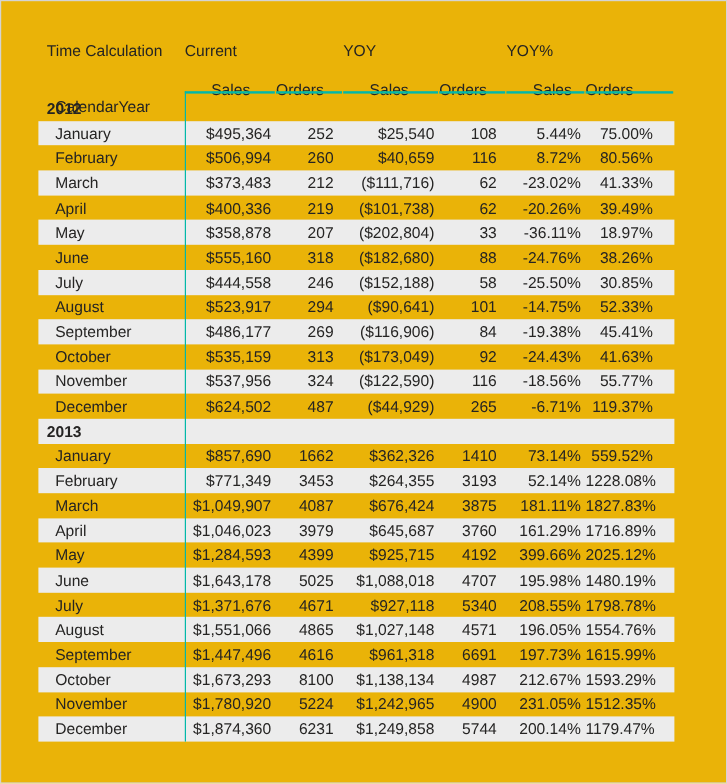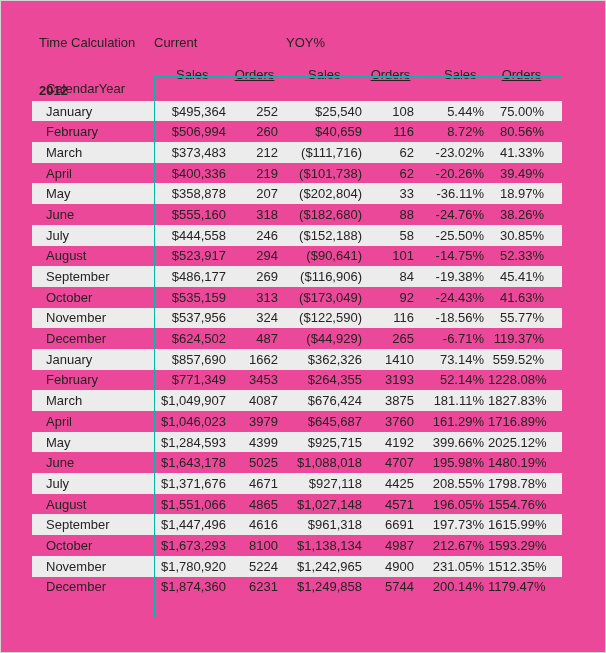--- a/index.html
+++ b/index.html
@@ -2,33 +2,33 @@
 <html style="--accent: #01b8aa; --stripe: #ececec; --text: #252423; --border: #d4d4d4;"><head>
 <meta charset="utf-8">
 <style>
   * { margin:0; padding:0; box-sizing:border-box; }
   html,body { background:#ffffff; }
   body { font-family:"Liberation Sans","DejaVu Sans",sans-serif; }
 
   .canvas {
     position:relative;
     width:606px; height:653px;
-    background:#ec4899;
+    background:#eab308;
     border:1px solid var(--border,#d4d4d4);
     overflow:hidden;
   }
   .tbl { position:absolute; left:31px; top:30px; width:530px; color:var(--text,#252423); font-size:13px; }
 
   .hrow1 { display:grid; grid-template-columns:122px 132px 136px 140px; height:22px; align-items:center; }
   .hrow2 { display:grid; grid-template-columns:122px 76px 56px 80px 56px 66px 74px; height:22px; align-items:center; }
   .corner1 { padding-left:7px; }
   .corner2 { padding-left:14px;margin-top:28px; }
   .grp { text-align:left; }
   .sub-sales  { text-align:left;  padding-left:6px;margin-left:16px; }
-  .sub-orders { text-align:center; padding-right:7px;text-decoration:underline; }
+  .sub-orders { text-align:left; padding-right:7px; }
 
   .uline { display:grid; grid-template-columns:122px 76px 56px 80px 56px 66px 74px; height:5px; }
   .useg { height:2px; margin-top:1px; background:var(--accent,#01b8aa); width:calc(100% - 1px); }
 
   .body { position:relative; }
   .brow { display:grid; grid-template-columns:122px 76px 56px 80px 56px 66px 74px; height:20.7px; align-items:center; }
   .brow:nth-child(even) { background:var(--stripe,#ececec); }
   .lab  { white-space:nowrap; overflow:hidden; }
   .mlab { padding-left:14px; }
   .ylab { padding-left:7px; font-weight:bold; }
@@ -44,20 +44,21 @@
 </style>
 </head>
 <body>
 
 <div class="canvas">
   <div class="tbl">
 
     <div class="hrow1">
       <div class="corner1">Time Calculation</div>
       <div class="grp">Current</div>
+      <div class="grp">YOY</div>
       <div class="grp">YOY%</div>
     </div>
 
     <div class="hrow2">
       <div class="corner2">CalendarYear</div>
       <div class="sub-sales">Sales</div>
       <div class="sub-orders">Orders</div>
       <div class="sub-sales">Sales</div>
       <div class="sub-orders">Orders</div>
       <div class="sub-sales">Sales</div>
@@ -186,20 +187,29 @@
         <div class="brow">
           <div class="lab mlab">December</div>
           <div class="num c0">$624,502</div>
           <div class="num c1">487</div>
           <div class="num c2">($44,929)</div>
           <div class="num c3">265</div>
           <div class="num c4">-6.71%</div>
           <div class="num c5">119.37%</div>
         </div>
         <div class="brow">
+          <div class="lab ylab">2013</div>
+          <div class="num c0"></div>
+          <div class="num c1"></div>
+          <div class="num c2"></div>
+          <div class="num c3"></div>
+          <div class="num c4"></div>
+          <div class="num c5"></div>
+        </div>
+        <div class="brow">
           <div class="lab mlab">January</div>
           <div class="num c0">$857,690</div>
           <div class="num c1">1662</div>
           <div class="num c2">$362,326</div>
           <div class="num c3">1410</div>
           <div class="num c4">73.14%</div>
           <div class="num c5">559.52%</div>
         </div>
         <div class="brow">
           <div class="lab mlab">February</div>
@@ -244,21 +254,21 @@
           <div class="num c2">$1,088,018</div>
           <div class="num c3">4707</div>
           <div class="num c4">195.98%</div>
           <div class="num c5">1480.19%</div>
         </div>
         <div class="brow">
           <div class="lab mlab">July</div>
           <div class="num c0">$1,371,676</div>
           <div class="num c1">4671</div>
           <div class="num c2">$927,118</div>
-          <div class="num c3">4425</div>
+          <div class="num c3">5340</div>
           <div class="num c4">208.55%</div>
           <div class="num c5">1798.78%</div>
         </div>
         <div class="brow">
           <div class="lab mlab">August</div>
           <div class="num c0">$1,551,066</div>
           <div class="num c1">4865</div>
           <div class="num c2">$1,027,148</div>
           <div class="num c3">4571</div>
           <div class="num c4">196.05%</div>

